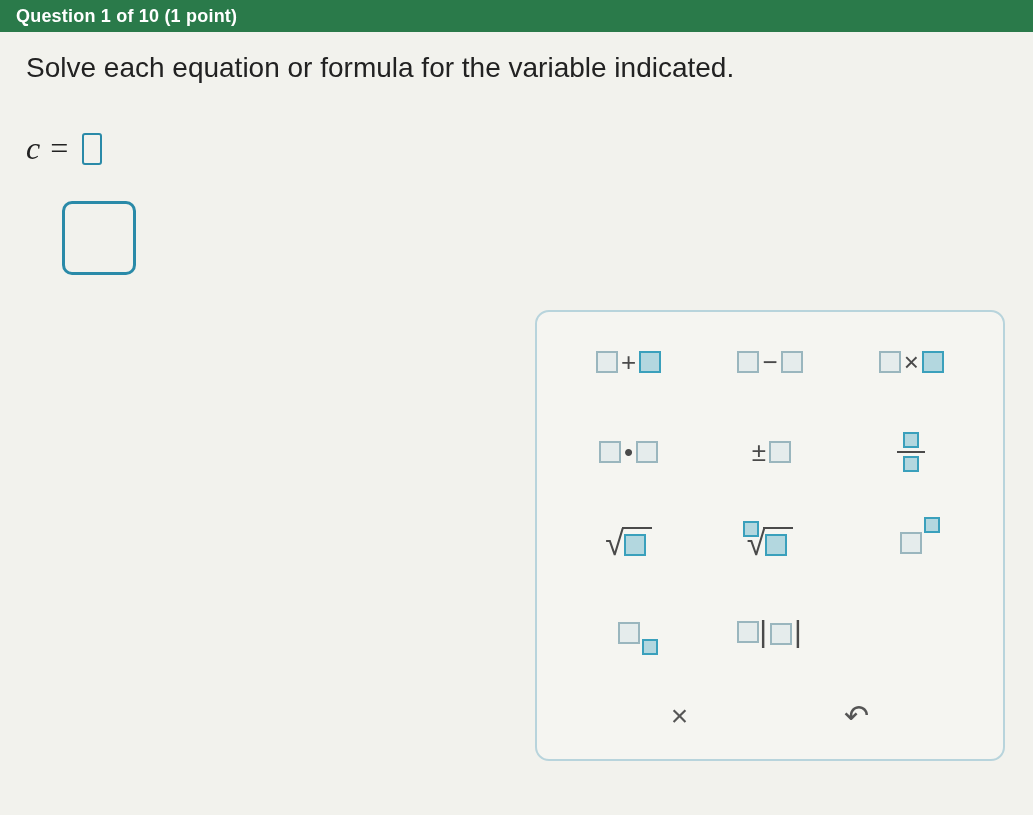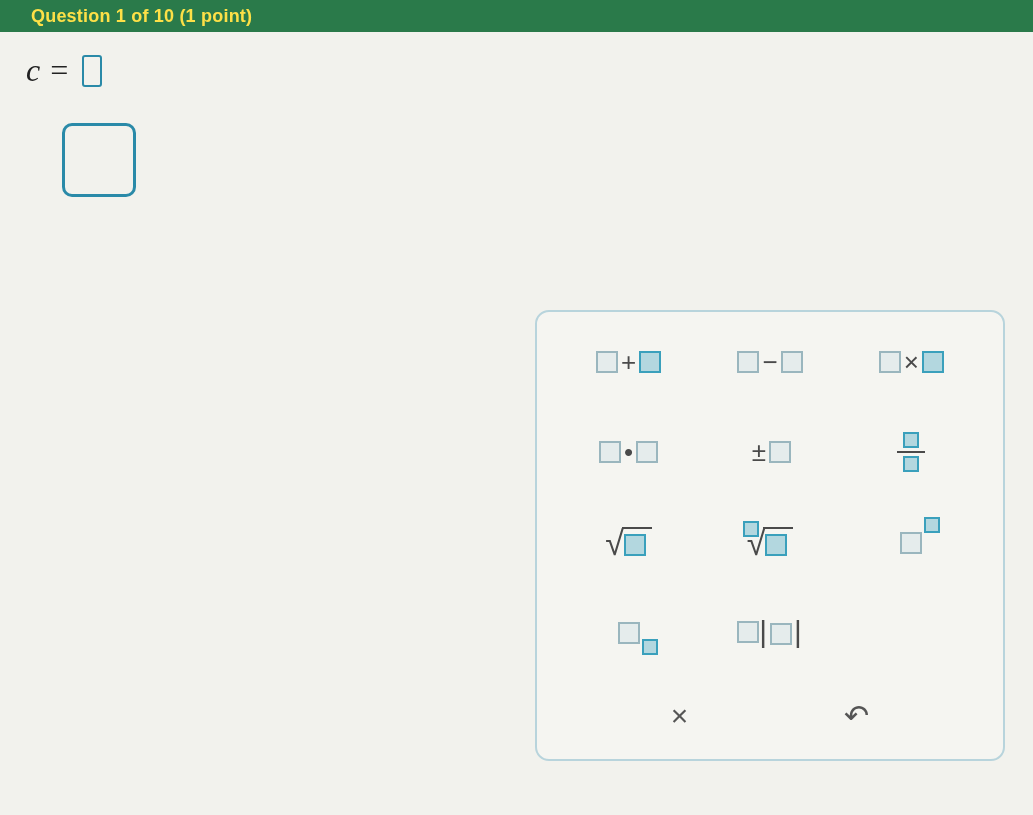--- a/index.html
+++ b/index.html
@@ -5,23 +5,23 @@
   * { box-sizing: border-box; margin: 0; padding: 0; }
   body {
     font-family: Arial, Helvetica, sans-serif;
     background: #f2f2ed;
     width: 1033px;
     height: 815px;
     overflow: hidden;
   }
   .header-bar {
     background: #2a7a4a;
-    color: #fde047;
+    color: #ffffff;
     height: 32px;
-    padding: 4px 31px;
+    padding: 4px 16px;
     font-size: 18px;
     font-weight: 600;
     display: flex;
     align-items: center;
     letter-spacing: 0.2px;
   }
   .content {
     padding: 20px 26px;
   }
   .prompt-text {
@@ -139,20 +139,21 @@
   .abs-bars { font-size:30px; font-weight:300; letter-spacing:1px;}
 </style>
 </head>
 <body>
 
 <div class="header-bar">
   <span>Question 1 of 10 (1 point)</span>
 </div>
 
 <div class="content">
+  <div class="prompt-text">Solve each equation or formula for the variable indicated.</div>
 
 
   <div class="answer-line">
     <span>c</span>
     <span class="plain">=</span>
     <span class="answer-box-inline"></span>
   </div>
 
   <div class="big-input-box"></div>
 </div>

